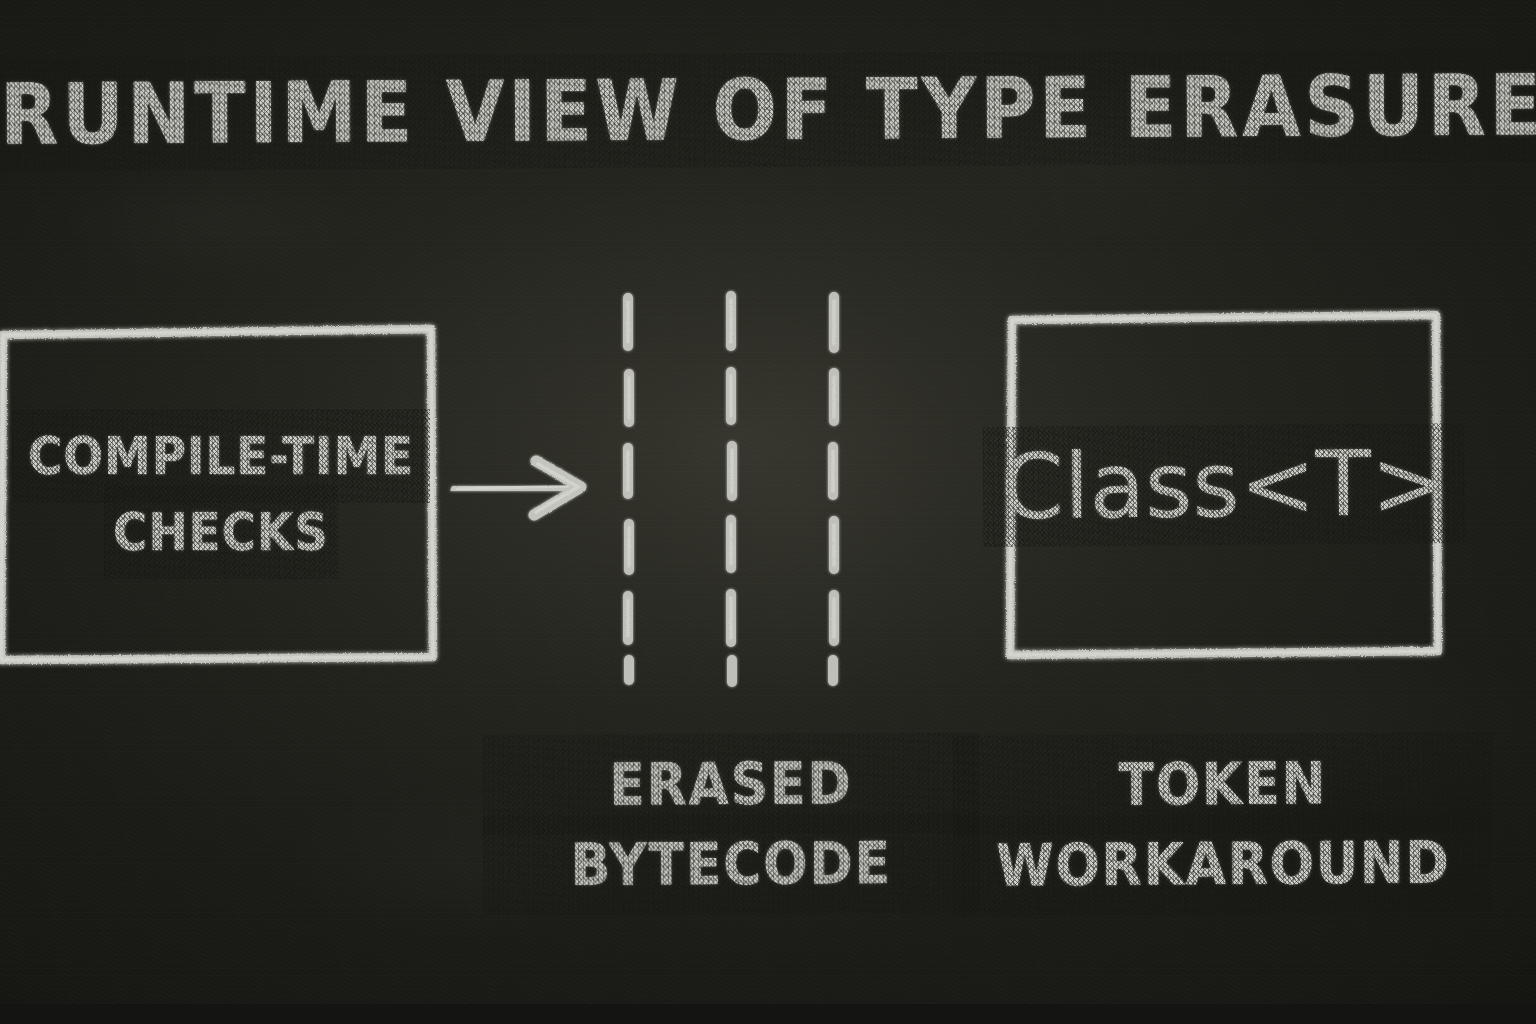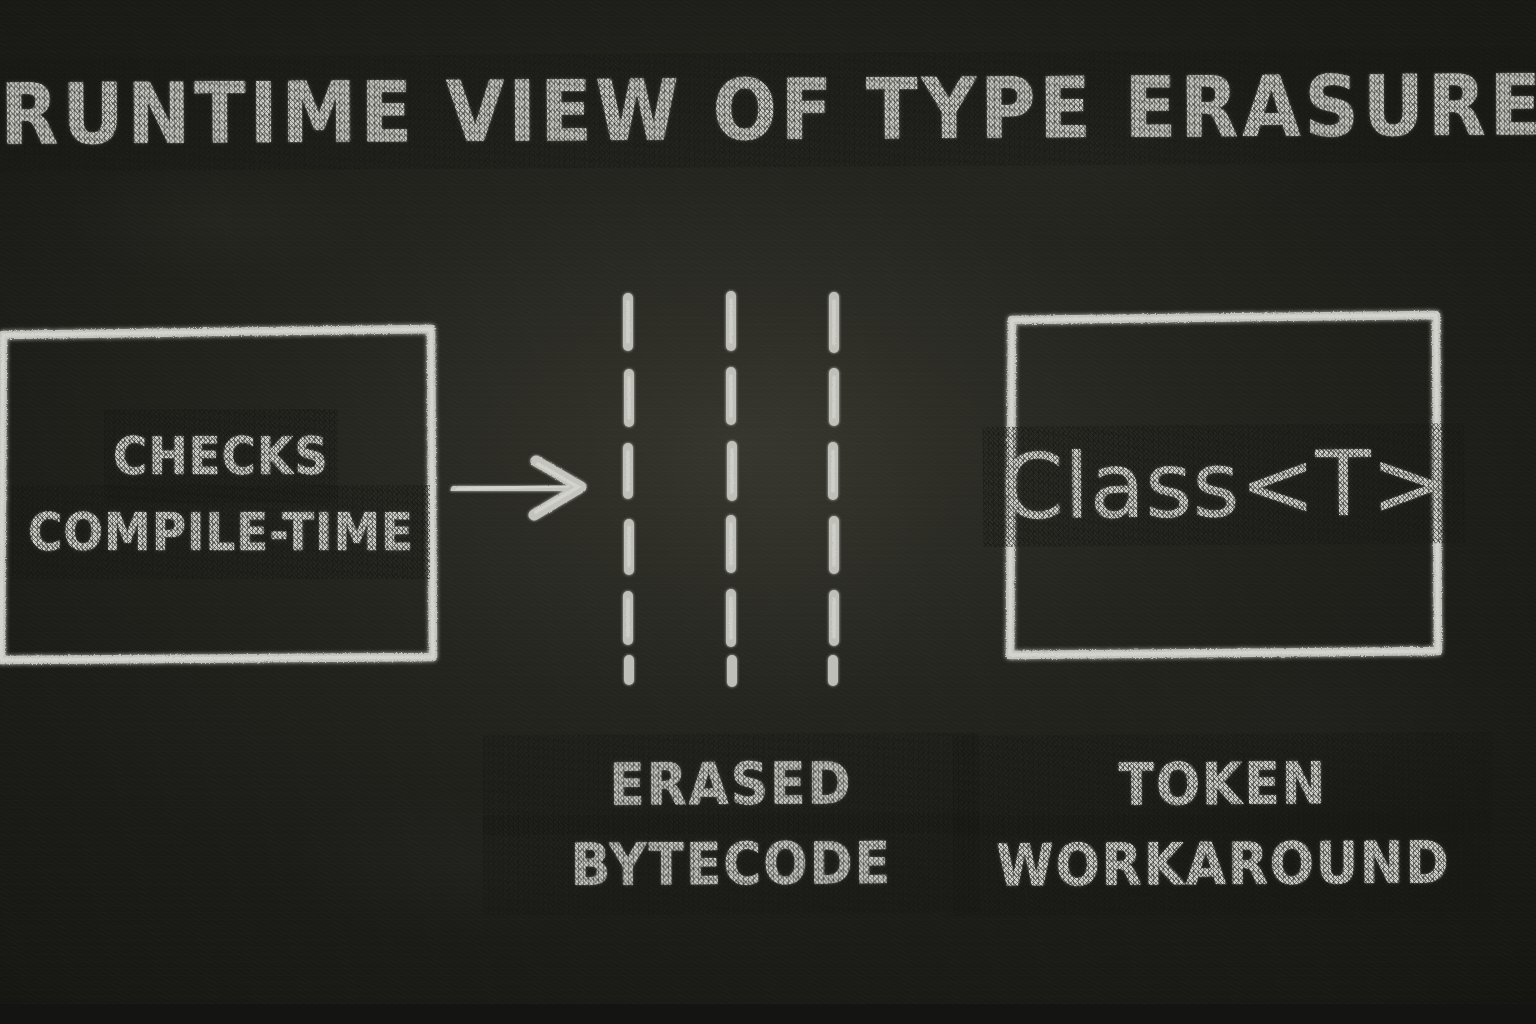--- a/index.html
+++ b/index.html
@@ -165,22 +165,22 @@
                 <feMergeNode in="SourceGraphic"></feMergeNode>
               </feMerge>
           </filter>
         </defs>
         <g filter="url(#chalkGlow1)">
           <path d="M9,11 L437,5 L439,333 L7,336 Z" fill="none" stroke="#c9c9c3" stroke-width="8.5" stroke-linecap="round" stroke-linejoin="round" filter="url(#chalkRough1)" opacity="0.93"></path>
           <path d="M9,11 L437,5 L439,333 L7,336 Z" fill="none" stroke="#e6e6e0" stroke-width="3.4" stroke-linecap="round" stroke-linejoin="round" filter="url(#chalkRough1)" opacity="0.45"></path>
         </g>
       </svg>
       <div class="chalk caps box-label" style="position:absolute;">
+        <span class="ln grainy">COMPILE-TIME</span>
         <span class="ln grainy">CHECKS</span>
-        <span class="ln grainy">COMPILE-TIME</span>
       </div>
     </div>
 
     <div class="box" id="arrow">
       <svg width="150" height="74" viewBox="0 0 150 74">
         <defs>
           <filter id="chalkRoughA" x="-15%" y="-30%" width="130%" height="160%">
             <feTurbulence type="fractalNoise" baseFrequency="0.6 1.0" numOctaves="4" seed="19" result="n"></feTurbulence>
             <feDisplacementMap in="SourceGraphic" in2="n" scale="2.6" xChannelSelector="R" yChannelSelector="G"></feDisplacementMap>
           </filter>

